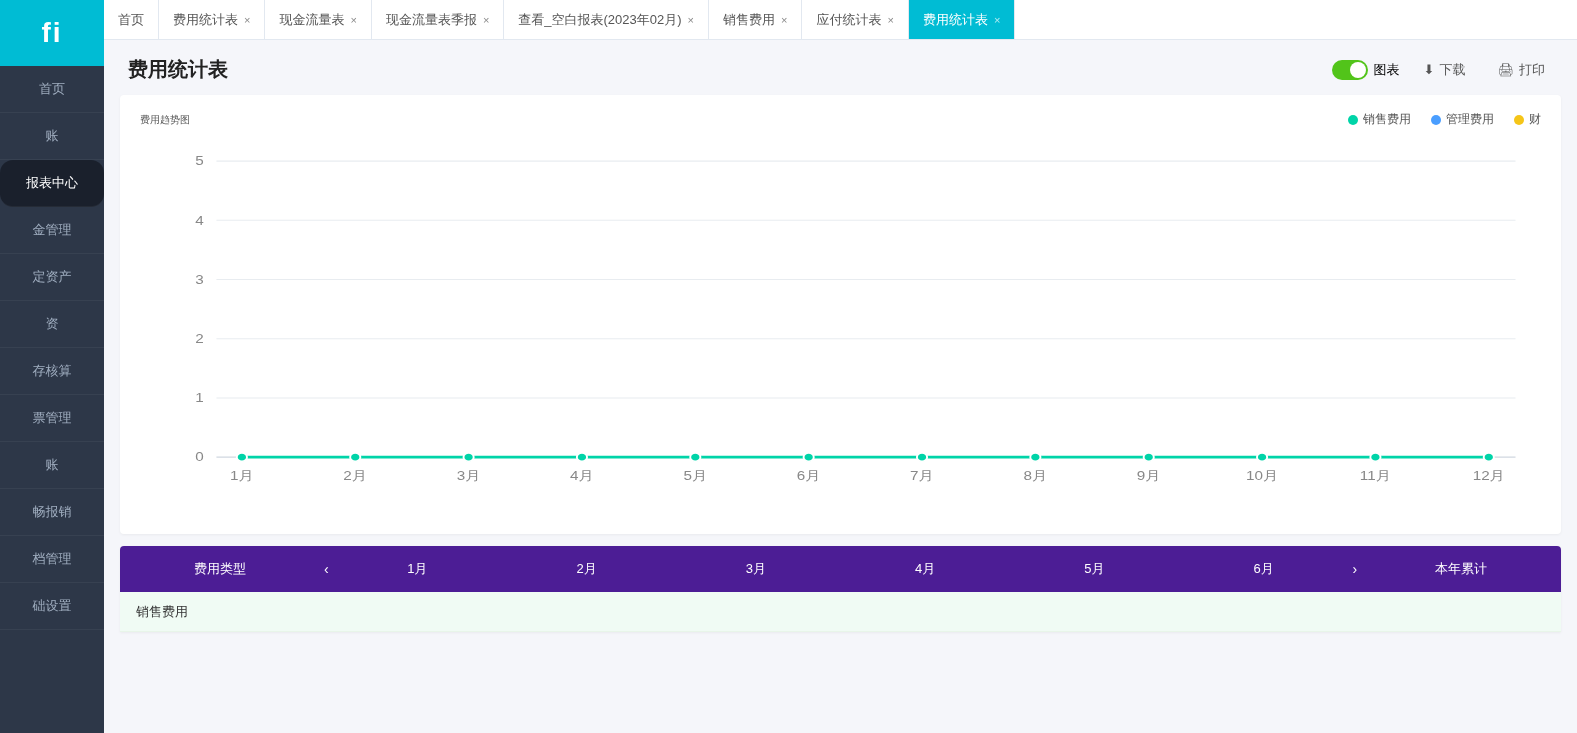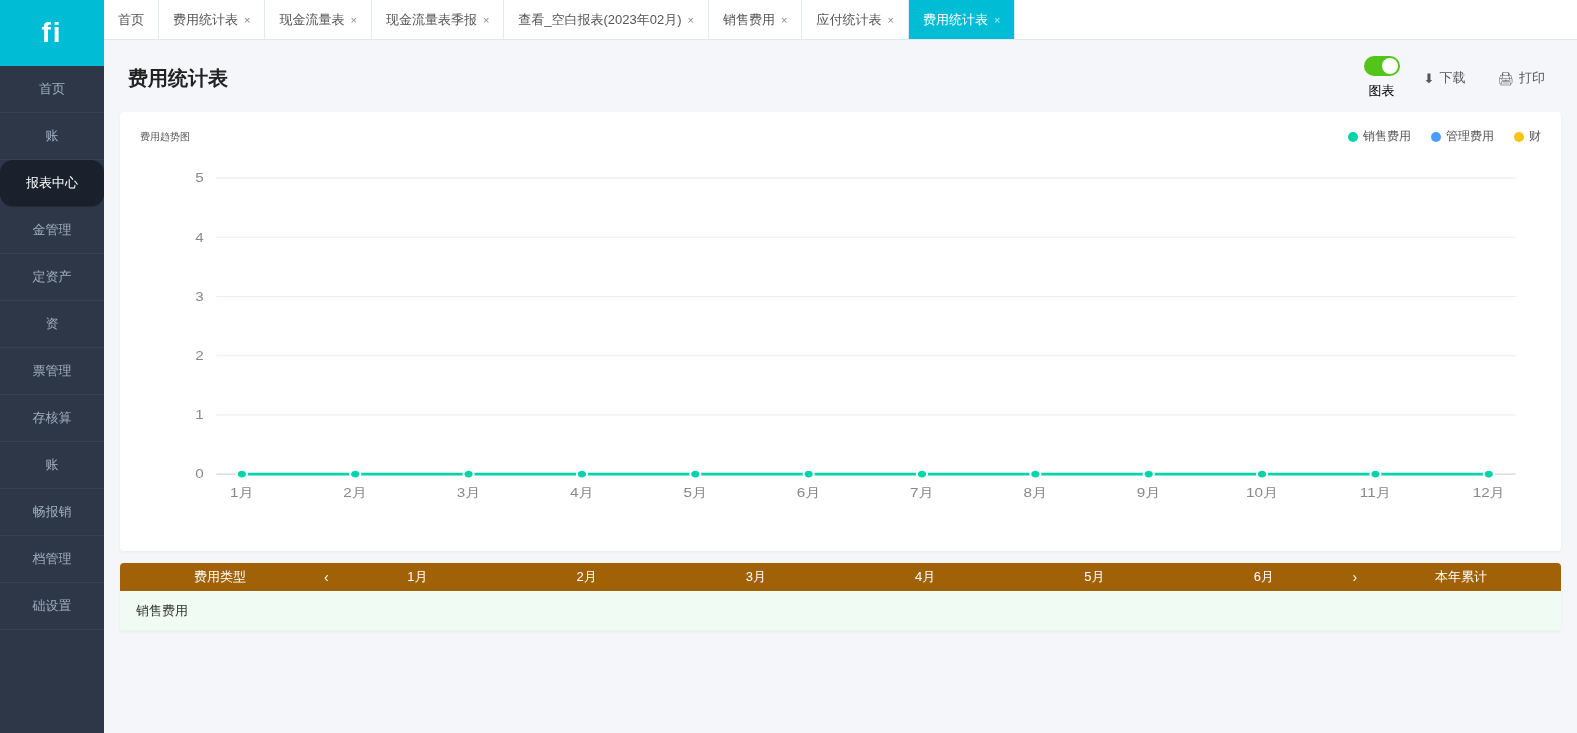--- a/index.html
+++ b/index.html
@@ -102,21 +102,20 @@
     }
     .header-actions {
       display: flex;
       align-items: center;
       gap: 16px;
     }
     .toggle-wrap {
       display: flex;
       align-items: center;
       gap: 6px;
-      flex-direction: column;
     }
     .toggle {
       width: 36px;
       height: 20px;
       background: #52c41a;
       border-radius: 10px;
       position: relative;
       cursor: pointer;
     }
     .toggle::after {
@@ -185,25 +184,26 @@
     
     .data-table-wrap {
       margin: 0 16px 0 16px;
       background: white;
       border-radius: 4px 4px 0 0;
       overflow: hidden;
       box-shadow: 0 1px 3px rgba(0,0,0,0.05);
     }
     .table-header-row {
       display: flex;
-      background: #a16207;
+      background: #4c1d95;
       color: white;
       font-size: 13px;
-      height: 28px;
-      align-items: center;
+      height: 46px;
+      align-items: center;
+      justify-content: flex-end;
     }
     .th-cell {
       flex: 1;
       text-align: center;
       padding: 0 8px;
       font-weight: 500;
       white-space: nowrap;
     }
     .th-cell.first {
       flex: 1.2;
@@ -244,22 +244,22 @@
 <body>
 
 <div class="sidebar">
   <div class="sidebar-logo">fi</div>
   <div class="sidebar-item">首页</div>
   <div class="sidebar-item">账</div>
   <div class="sidebar-item active">报表中心</div>
   <div class="sidebar-item">金管理</div>
   <div class="sidebar-item">定资产</div>
   <div class="sidebar-item">资</div>
+  <div class="sidebar-item">存核算</div>
   <div class="sidebar-item">票管理</div>
-  <div class="sidebar-item">存核算</div>
   <div class="sidebar-item">账</div>
   <div class="sidebar-item">畅报销</div>
   <div class="sidebar-item">档管理</div>
   <div class="sidebar-item">础设置</div>
 </div>
 
 <div class="main">
 
   <div class="tab-bar">
     <div class="tab">首页</div>

